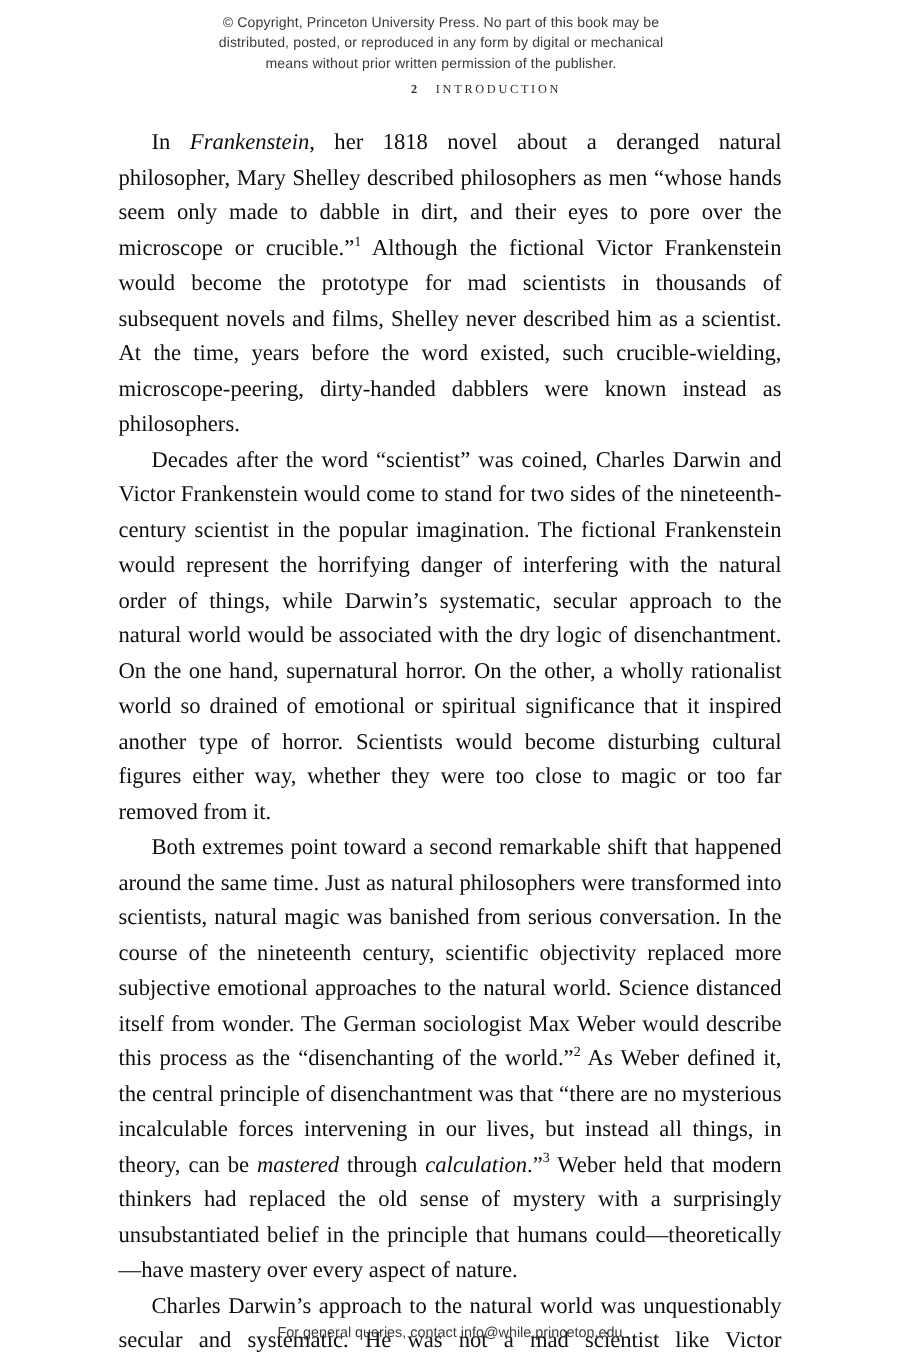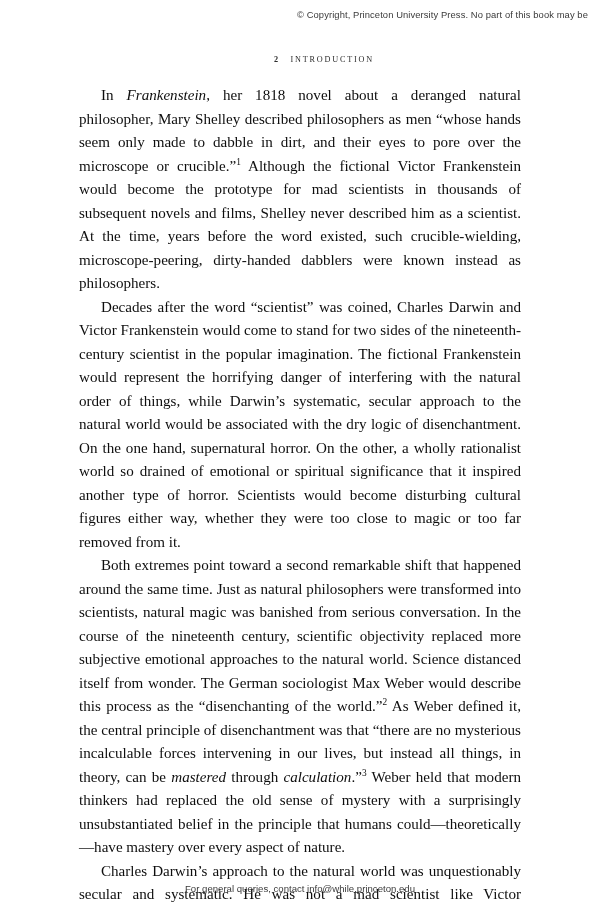--- a/index.html
+++ b/index.html
@@ -20,21 +20,21 @@
     position: absolute;
     inset: 0;
   }
 
   
   .copyright {
     position: absolute;
     top: 8px;
     left: 0;
     right: 12px;
-    text-align: right;
+    text-align: center;
     font-family: "Liberation Sans", sans-serif;
     font-size: 9.4px;
     line-height: 13.4px;
     color: #3a3a3a;
     letter-spacing: 0.01em;
   }
   .copyright div { white-space: nowrap; }
 
   
   .running-head {
@@ -98,20 +98,22 @@
     color: #3a3a3a;
   }
 </style>
 </head>
 <body>
 
 <div class="page">
 
   <div class="copyright">
     <div>© Copyright, Princeton University Press. No part of this book may be</div>
+    <div>distributed, posted, or reproduced in any form by digital or mechanical</div>
+    <div>means without prior written permission of the publisher.</div>
   </div>
 
   <div class="running-head">
     <span class="folio">2</span><span class="rh-title">INTRODUCTION</span>
   </div>
 
   <div class="body-text" id="body-text">
       <p><span>In </span><i>Frankenstein</i><span>, her 1818 novel about a deranged natural philosopher, Mary Shelley described philosophers as men “whose hands seem only made to dabble in dirt, and their eyes to pore over the microscope or crucible.”</span><sup>1</sup><span> Although the fictional Victor Frankenstein would become the prototype for mad scientists in thousands of subsequent novels and films, Shelley never described him as a scientist. At the time, years before the word existed, such crucible-wielding, microscope-peering, dirty-handed dabblers were known instead as philosophers.</span></p>
       <p><span>Decades after the word “scientist” was coined, Charles Darwin and Victor Frankenstein would come to stand for two sides of the nineteenth-century scientist in the popular imagination. The fictional Frankenstein would represent the horrifying danger of interfering with the natural order of things, while Darwin’s systematic, secular approach to the natural world would be associated with the dry logic of disenchantment. On the one hand, supernatural horror. On the other, a wholly rationalist world so drained of emotional or spiritual significance that it inspired another type of horror. Scientists would become disturbing cultural figures either way, whether they were too close to magic or too far removed from it.</span></p>
       <p><span>Both extremes point toward a second remarkable shift that happened around the same time. Just as natural philosophers were transformed into scientists, natural magic was banished from serious conversation. In the course of the nineteenth century, scientific objectivity replaced more subjective emotional approaches to the natural world. Science distanced itself from wonder. The German sociologist Max Weber would describe this process as the “disenchanting of the world.”</span><sup>2</sup><span> As Weber defined it, the central principle of disenchantment was that “there are no mysterious incalculable forces intervening in our lives, but instead all things, in theory, can be </span><i>mastered</i><span> through </span><i>calculation</i><span>.”</span><sup>3</sup><span> Weber held that modern thinkers had replaced the old sense of mystery with a surprisingly unsubstantiated belief in the principle that humans could—theoretically—have mastery over every aspect of nature.</span></p>

